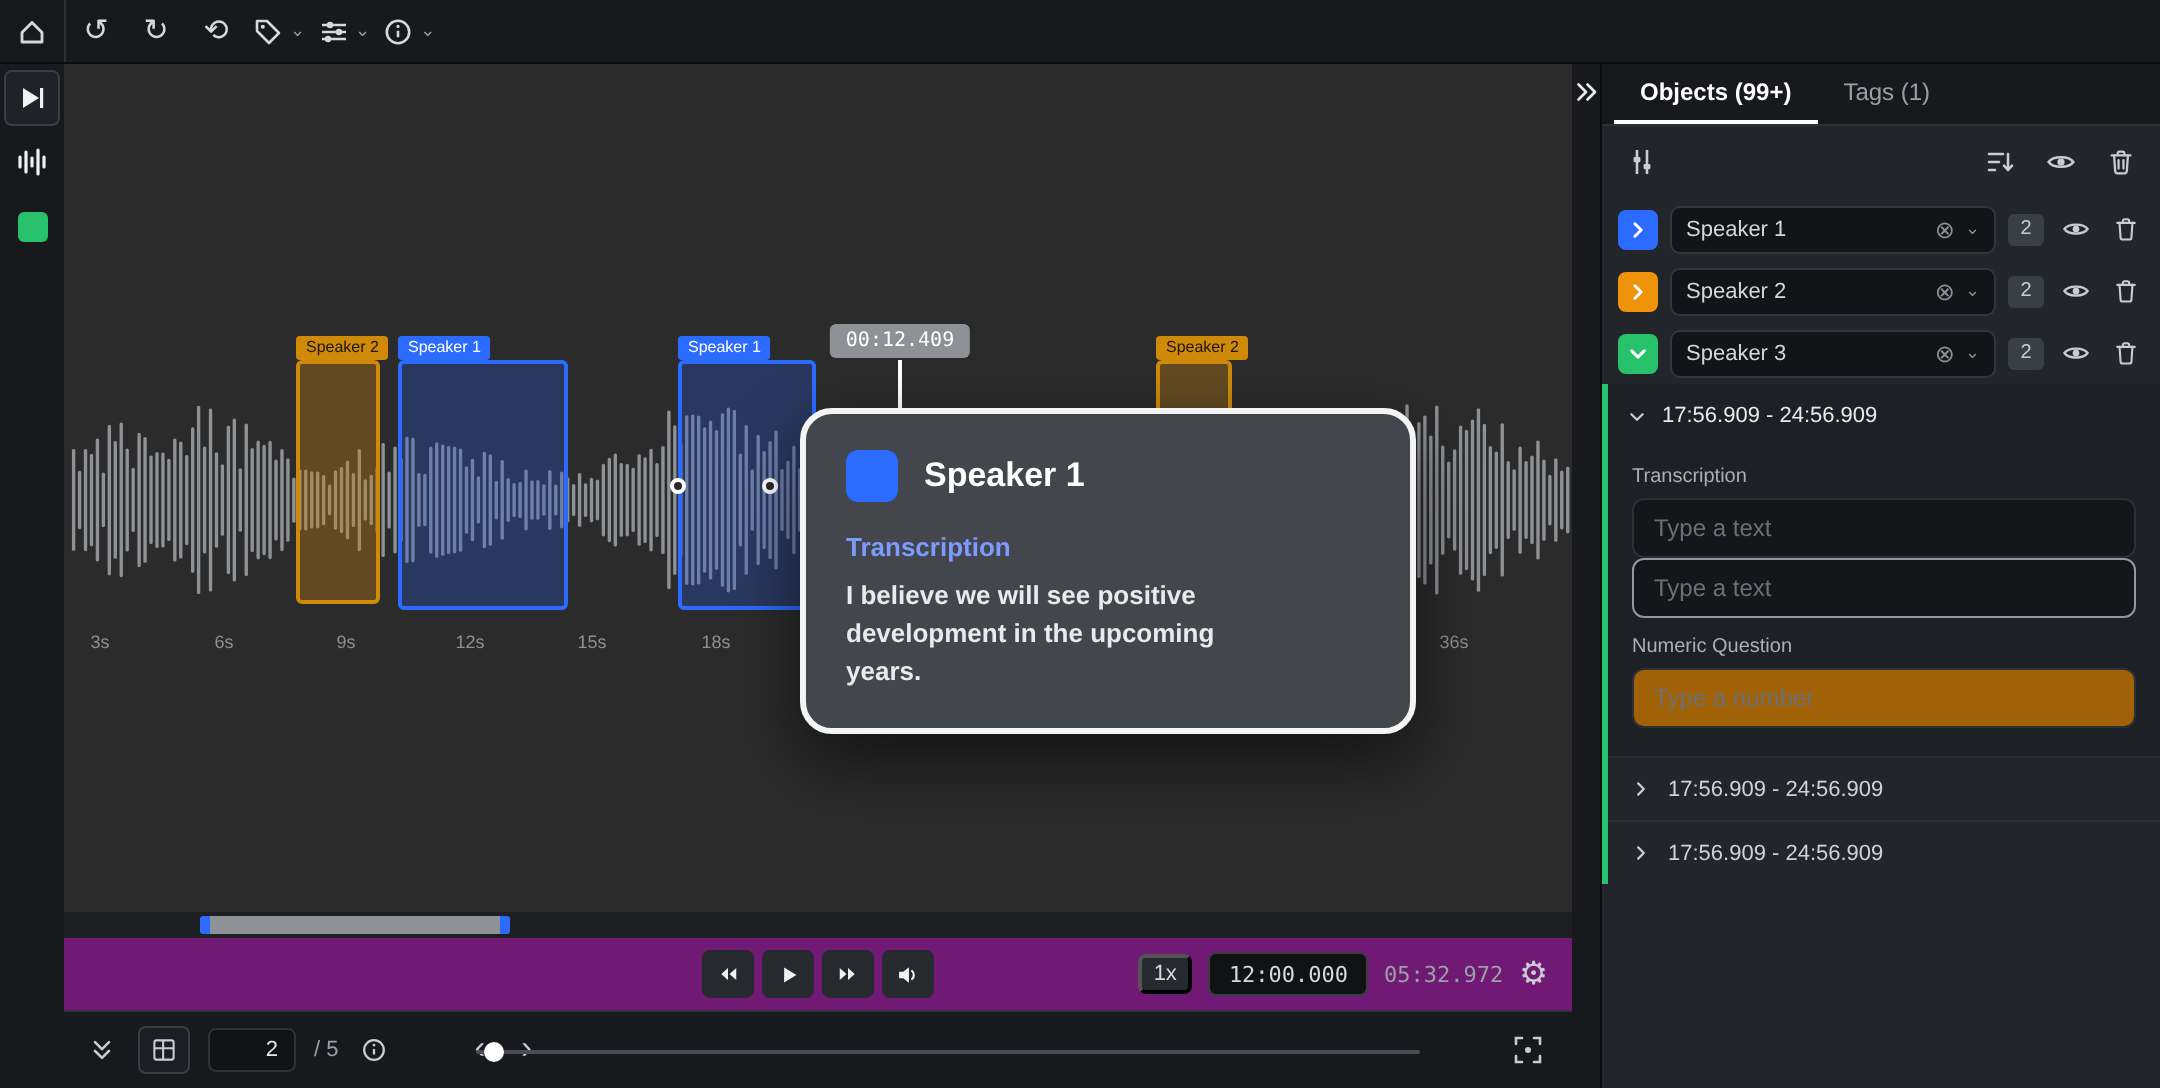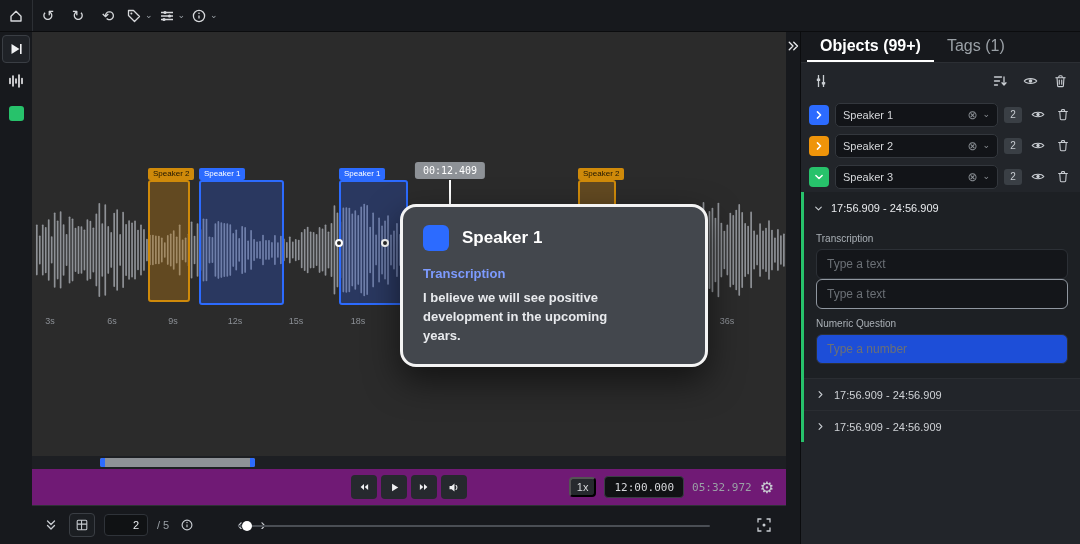--- a/index.html
+++ b/index.html
@@ -74,21 +74,21 @@
   .bb-slider { position:absolute; left:206px; top:50%; width:472px; height:2px; background:#4a4e54; border-radius:1px; }
   .bb-dot { position:absolute; left:4px; top:50%; transform:translate(0,-50%); width:10px; height:10px; background:#fff; border-radius:50%; cursor:pointer; }
   .focus-btn { position:absolute; right:14px; top:50%; transform:translateY(-50%); background:none; border:none; cursor:pointer; display:flex; }
 
   .gutter { width:14px; background:#17191d; flex:0 0 14px; display:flex; justify-content:center; padding-top:8px; }
   .collapse-btn { background:none; border:none; cursor:pointer; height:14px; display:flex; }
 
   
   .sidebar { width:280px; background:#22252a; border-left:1px solid #0b0c0e; display:flex; flex-direction:column; flex:0 0 280px; }
   .tabs { height:31px; background:#17191d; border-bottom:1px solid #2c2f34; display:flex; align-items:stretch; padding-left:6px; }
-  .tab { padding:0 13px; display:flex; align-items:center; font-size:16px; color:#9aa0a6; cursor:pointer; border-bottom:2px solid transparent; }
+  .tab { padding:0 13px; display:flex; align-items:center; font-size:12px; color:#9aa0a6; cursor:pointer; border-bottom:2px solid transparent; }
   .tab.active { color:#fff; border-bottom-color:#fff; font-weight:bold; }
   .sb-toolbar { height:36px; display:flex; align-items:center; padding:0 10px; gap:10px; }
   .sb-spacer { flex:1; }
   .sb-icon-btn { background:none; border:none; cursor:pointer; display:flex; padding:2px; }
 
   .obj-row { height:31px; display:flex; align-items:center; gap:6px; padding:0 8px; }
   .chip { width:20px; height:20px; border-radius:4px; border:none; display:flex; align-items:center; justify-content:center; cursor:pointer; flex:0 0 20px; }
   .chip-blue { background:#2c6bff; } .chip-orange { background:#ef940a; } .chip-green { background:#27c26b; }
   .obj-pill { flex:1; height:24px; background:#121418; border:1px solid #33373d; border-radius:5px; display:flex; align-items:center; padding:0 7px; gap:5px; font-size:11px; color:#d6d8db; cursor:pointer; min-width:0; }
   .obj-pill .lbl { flex:1; white-space:nowrap; overflow:hidden; }
@@ -97,21 +97,21 @@
   .badge { min-width:18px; height:16px; background:#3a3f45; border-radius:3px; font-size:10px; color:#c9cdd2; display:flex; align-items:center; justify-content:center; padding:0 3px; }
 
   .green-wrap { border-left:3px solid #27c26b; }
   .obj-detail { background:#1d2024; padding-bottom:14px; }
   .detail-head { height:32px; display:flex; align-items:center; gap:8px; padding:0 10px; font-size:11px; color:#e8eaed; cursor:pointer; }
   .fields { padding:0 12px; }
   .field-label { font-size:10px; color:#aab0b6; margin:9px 0 5px; }
   .field-input { width:100%; height:30px; background:#14161a; border:1px solid #2c3036; border-radius:6px; color:#d6d8db; font-size:12px; padding:0 10px; font-family:"Liberation Sans", sans-serif; }
   .field-input::placeholder { color:#6b7076; }
   .field-input.focused { border-color:#9097a0; background:#14161a; }
-  .field-input.lighter { background:#1d4ed8; }
+  .field-input.lighter { background:#a16207; }
   .range-row { height:32px; display:flex; align-items:center; gap:9px; padding:0 12px; border-top:1px solid #2a2d32; font-size:11px; color:#cfd2d6; background:#22252a; cursor:pointer; }
 
   svg.ic { display:block; }
 </style>
 </head>
 <body>
 
 <div class="app">
 
   <header class="topbar">

